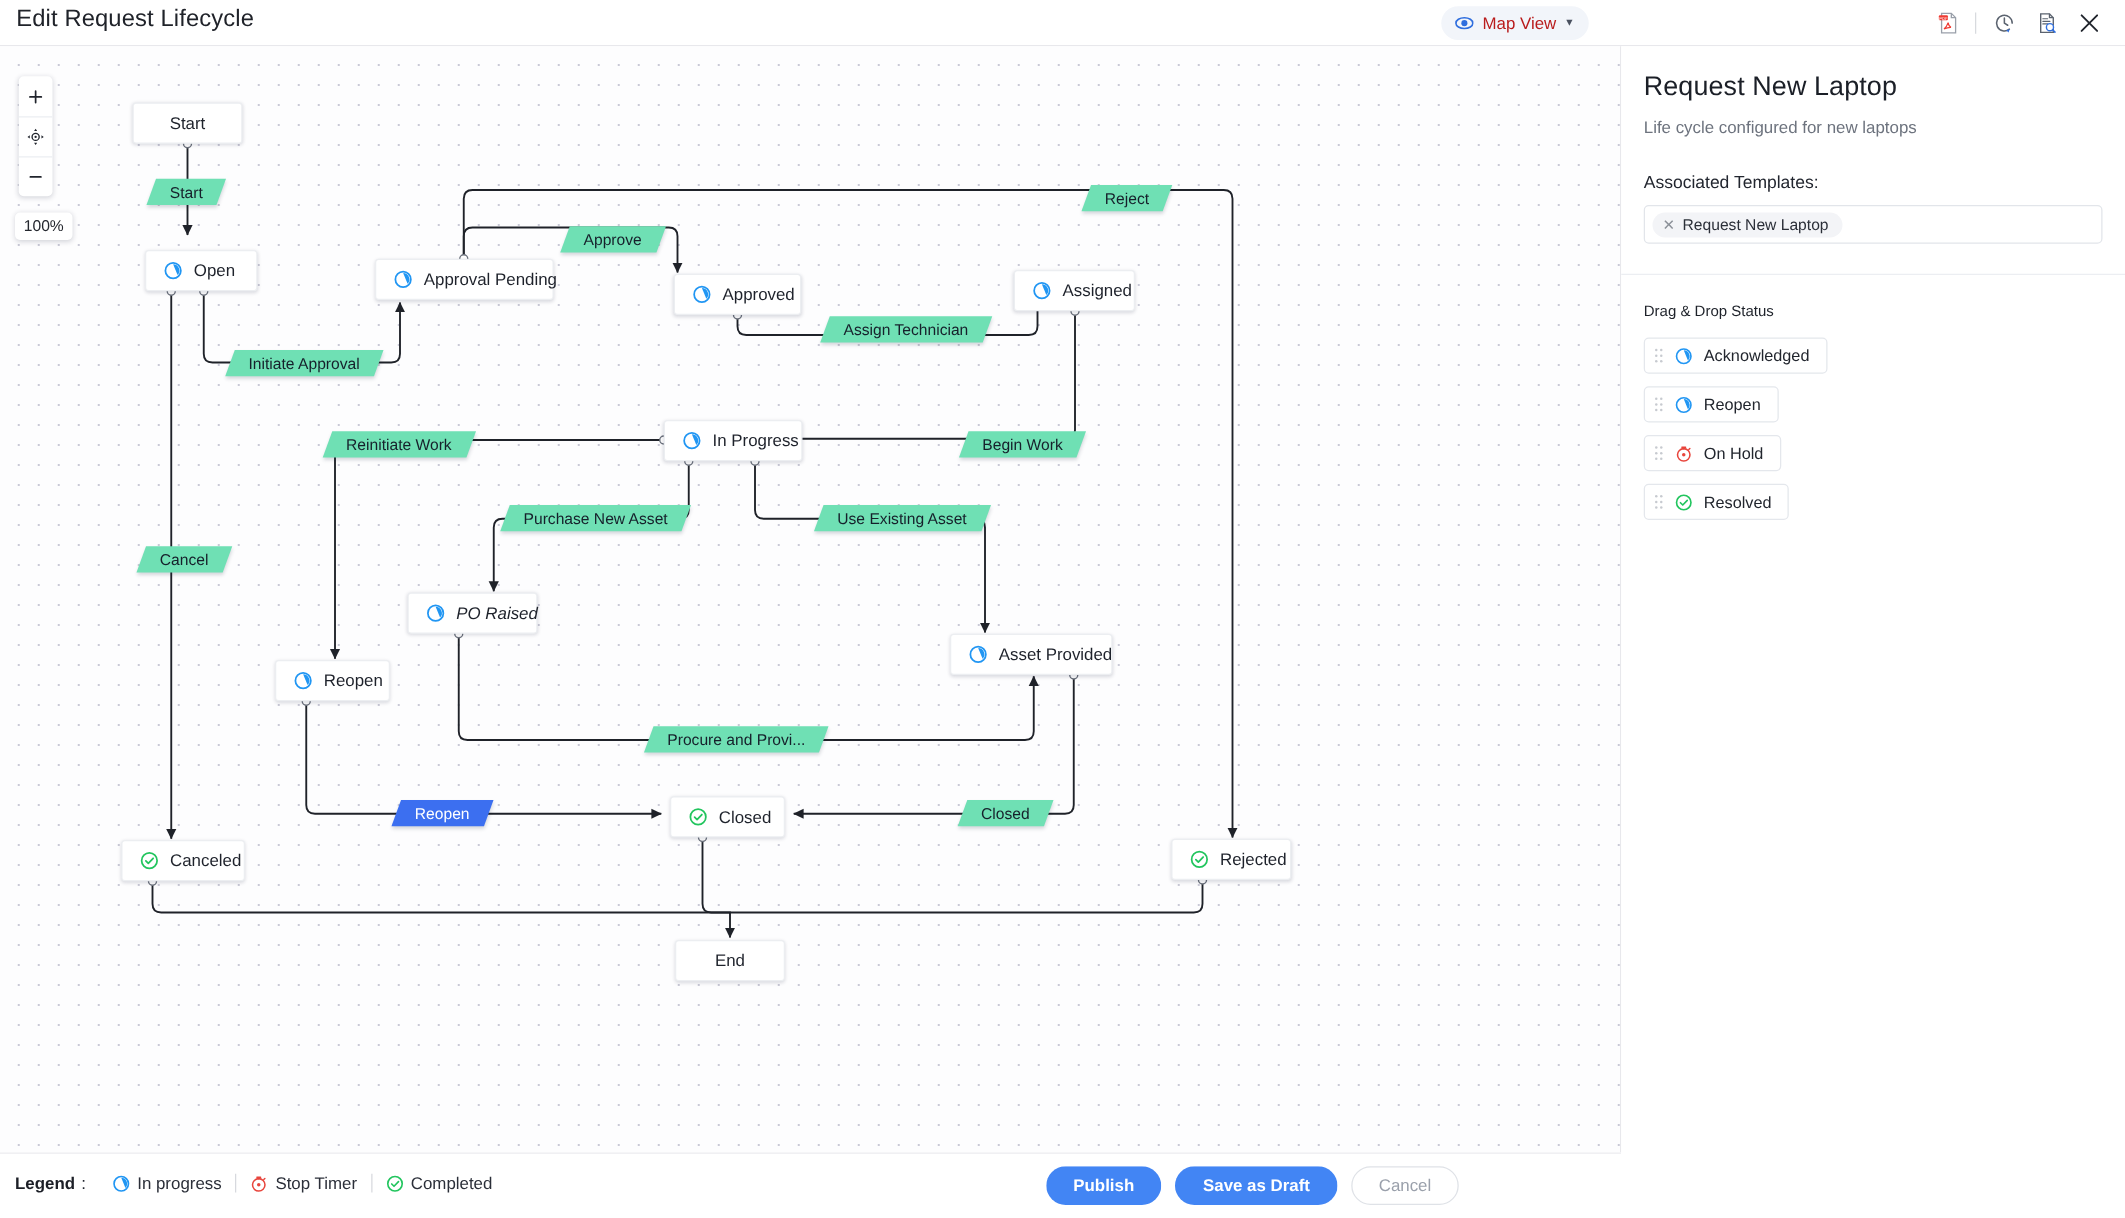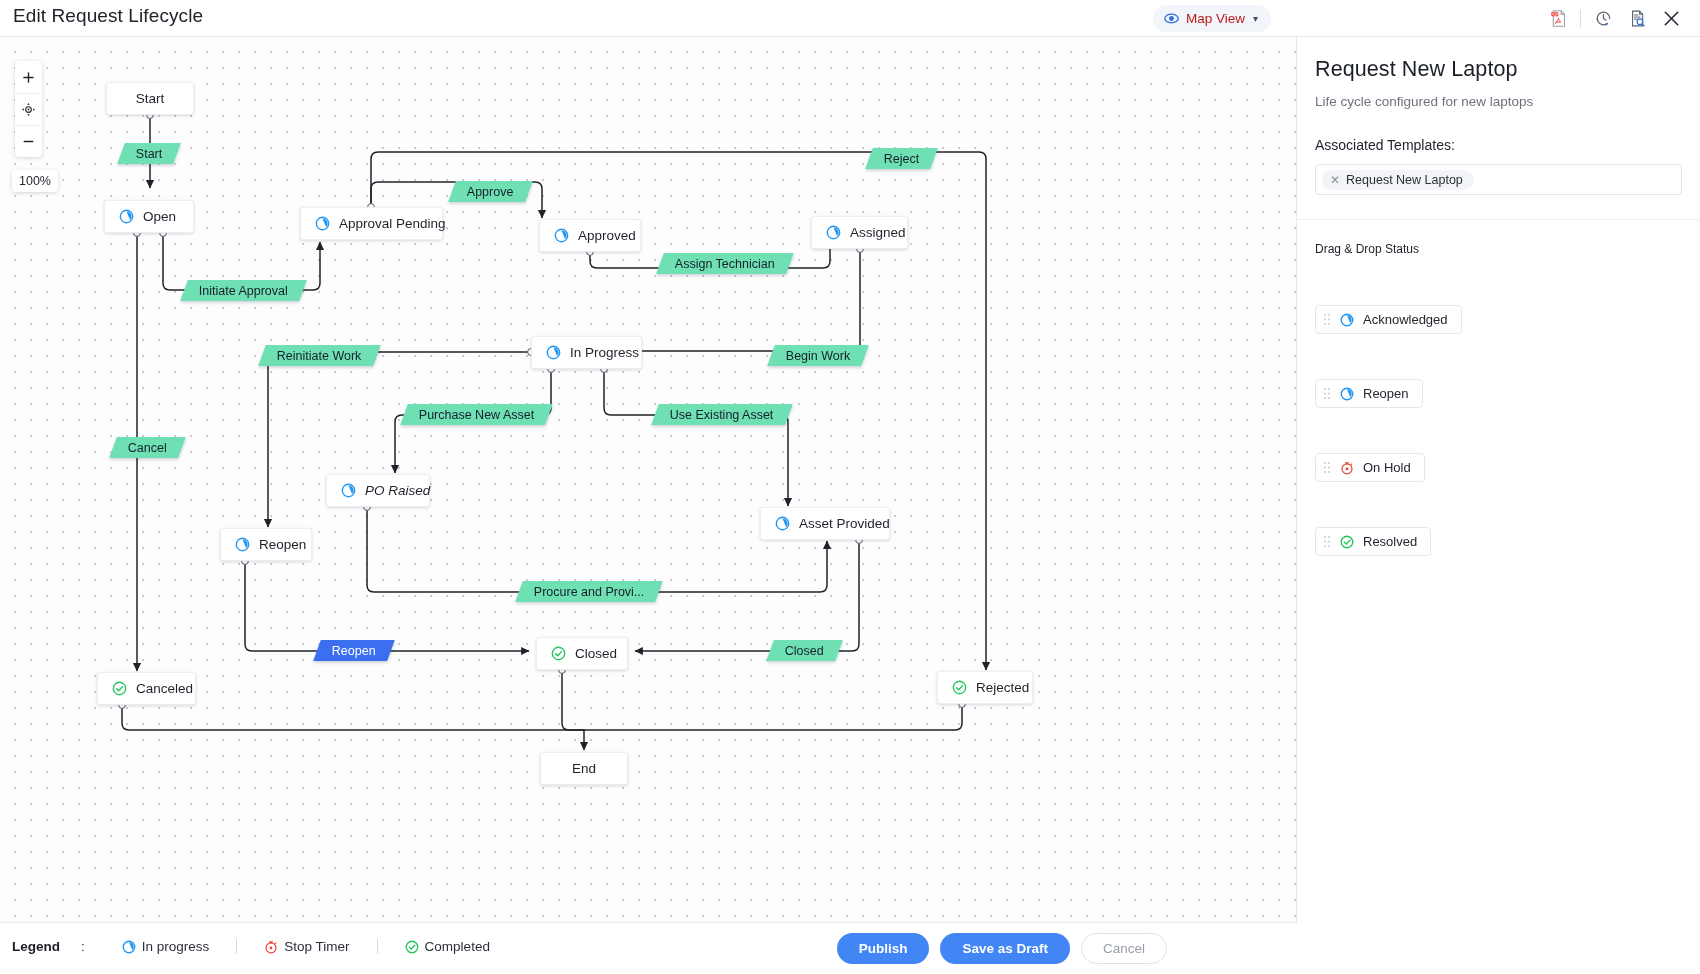--- a/index.html
+++ b/index.html
@@ -105,21 +105,21 @@
 
   .edges { position: absolute; left: 0; top: 0; width: 1297px; height: 885px; pointer-events: none; }
 
   
   .footer {
     position: absolute; left: 0; top: 922px; width: 1297px; height: 52px;
     background: #ffffff; border-top: 1px solid #ececf0;
   }
   .legend {
     position: absolute; left: 12px; top: 16px;
-    display: flex; align-items: center; gap: 16px;
+    display: flex; align-items: center; gap: 0px;
     font-size: 13.5px; color: #222630;
   }
   .legend-title { font-weight: bold; color: #1c1f27; margin-right: 5px;}
   .legend-colon { margin-right: 10px; }
   .legend-item { display: flex; align-items: center; gap: 6px; padding: 0 11px; color:#2b2f39; }
   .legend-sep { width: 1px; height: 15px; background: #d7d9de; }
   .lico { width: 14px; height: 14px; display:block; }
 
   .footer-actions {
     position: absolute; right: 130px; top: 10px;
@@ -164,21 +164,21 @@
     font-size: 12.5px; color: #2b2f38;
   }
   .chip .x { color: #8b9098; font-size: 12px; line-height:1; cursor:pointer; }
   .panel-divider { height:1px; background:#eceef2; margin: 24px -18px 0 -18px; }
   .dd-title { font-size: 12px; font-weight: normal; color: #1e222a; margin-top: 22px; }
   .dd-list { margin-top: 14px; display: flex; flex-direction: column; gap: 10px; align-items: flex-start;}
   .dd-item {
     display: inline-flex; align-items: center; gap: 9px;
     border: 1px solid #e4e7ec; border-radius: 4px; background: #fff;
     height: 29px; padding: 0 13px 0 7px;
-    font-size: 13px; color: #22262e; cursor: grab; margin-top: 35px;
+    font-size: 13px; color: #22262e; cursor: grab;
   }
   .grip { width: 8px; height: 13px; display:block; opacity:.55;}
   .dico { width: 14px; height: 14px; display:block; }
 </style>
 </head>
 <body>
 
 <div class="app">
 
   <div class="header">
@@ -310,21 +310,21 @@
             <path d="M2.8 8h10.4" stroke="#20242c" stroke-width="1.7" stroke-linecap="round"></path>
           </svg>
       </div>
     </div>
     <div class="zoom-level">100%</div>
 
     <div class="node plain" style="left:106px;top:45px;width:88px;">
       <span>Start</span>
     </div>
 
-    <div class="node" style="left:104px;top:163px;width:90px;">
+    <div class="node" style="left:116px;top:163px;width:90px;">
       <span class="nico">
         <svg viewBox="0 0 16 16" width="15" height="15">
             <circle cx="8" cy="8" r="6.6" fill="#fff" stroke="#2196f3" stroke-width="1.5"></circle>
             <path d="M8 2.6A5.4 5.4 0 0 1 11.8 11.8z" fill="#2196f3"></path>
           </svg>
       </span>
       <span>Open</span>
     </div>
 
     <div class="node" style="left:300px;top:170px;width:143px;">

